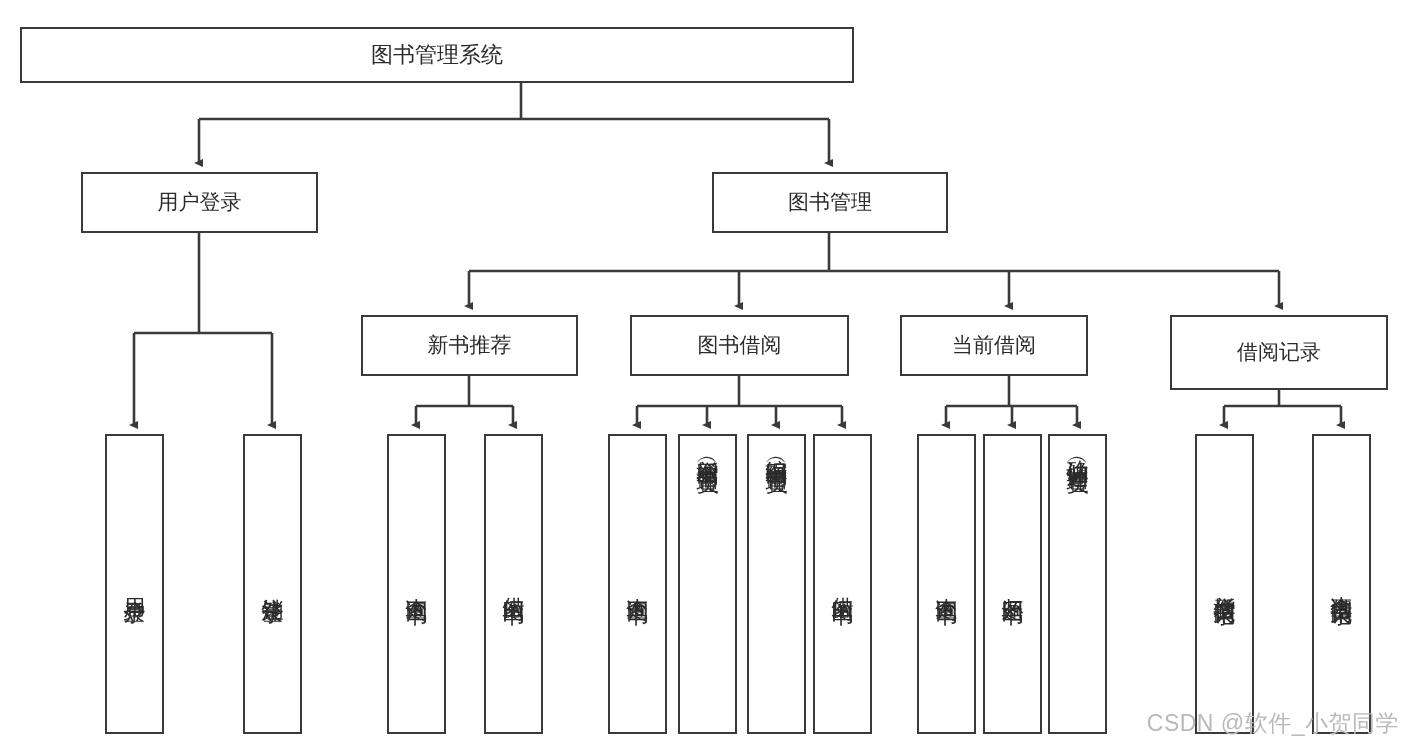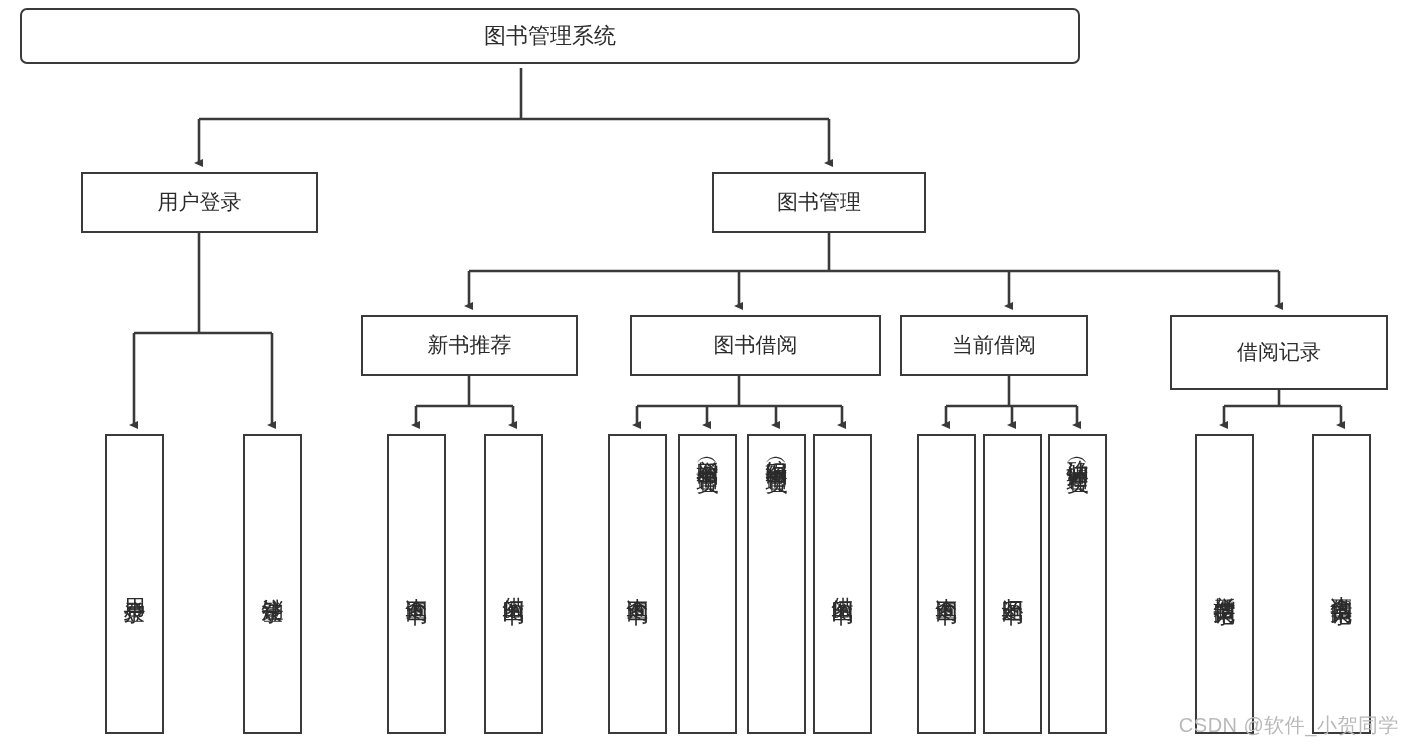--- a/index.html
+++ b/index.html
@@ -61,21 +61,21 @@
     white-space: nowrap;
   }
   .node.v.mid {
     align-items: center;
     padding-top: 0;
   }
   .watermark {
     position: absolute;
     right: 6px;
     bottom: 8px;
-    font-size: 20px;
+    font-size: 23px;
     color: #b9b9b9;
     letter-spacing: 0.5px;
     white-space: nowrap;
     pointer-events: none;
   }
 </style>
 </head>
 <body>
 
 <div id="canvas">
@@ -123,37 +123,37 @@
       <path d="M1012,406 L1012,425" marker-end="url(#arrow)"></path>
       <path d="M1077,406 L1077,425" marker-end="url(#arrow)"></path>
 
       <path d="M1279,376 L1279,406"></path>
       <path d="M1224,406 L1341,406"></path>
       <path d="M1224,406 L1224,425" marker-end="url(#arrow)"></path>
       <path d="M1341,406 L1341,425" marker-end="url(#arrow)"></path>
     </g>
   </svg>
 
-  <div class="node root h" style="left:20px; top:8px; width:1060px; height:56px;border-radius:7px;">
+  <div class="node root h" style="left:20px; top:27px; width:834px; height:56px;">
     <span class="label">图书管理系统</span>
   </div>
 
   <div class="node h" style="left:81px; top:172px; width:237px; height:61px;">
     <span class="label">用户登录</span>
   </div>
 
-  <div class="node h" style="left:712px; top:172px; width:214px; height:61px;">
+  <div class="node h" style="left:712px; top:172px; width:236px; height:61px;">
     <span class="label">图书管理</span>
   </div>
 
   <div class="node h" style="left:361px; top:315px; width:217px; height:61px;">
     <span class="label">新书推荐</span>
   </div>
 
-  <div class="node h" style="left:630px; top:315px; width:251px; height:61px;">
+  <div class="node h" style="left:630px; top:315px; width:219px; height:61px;">
     <span class="label">图书借阅</span>
   </div>
 
   <div class="node h" style="left:900px; top:315px; width:188px; height:61px;">
     <span class="label">当前借阅</span>
   </div>
 
   <div class="node h" style="left:1170px; top:315px; width:218px; height:75px;">
     <span class="label">借阅记录</span>
   </div>

